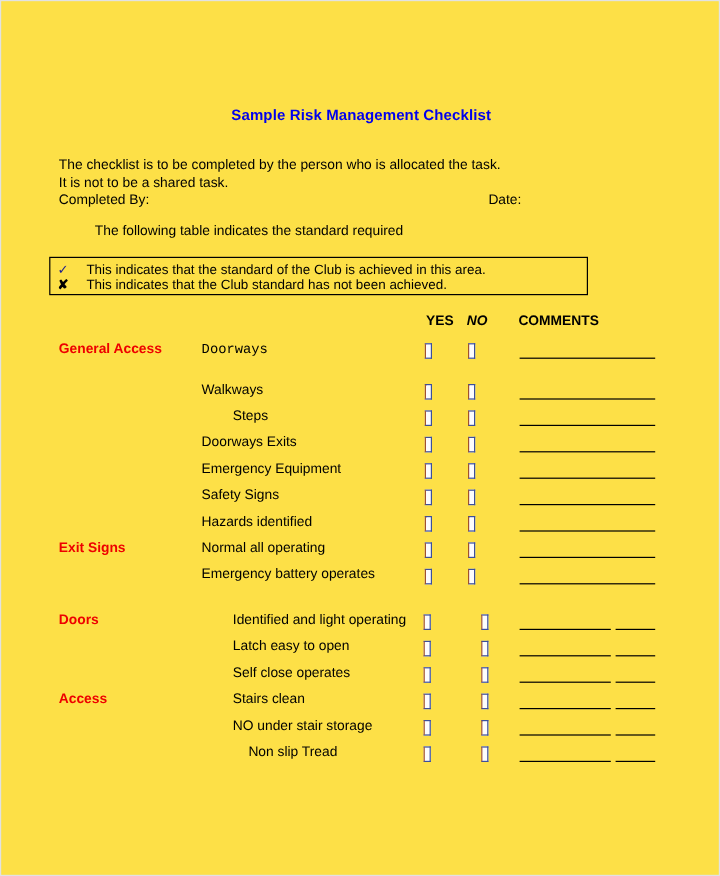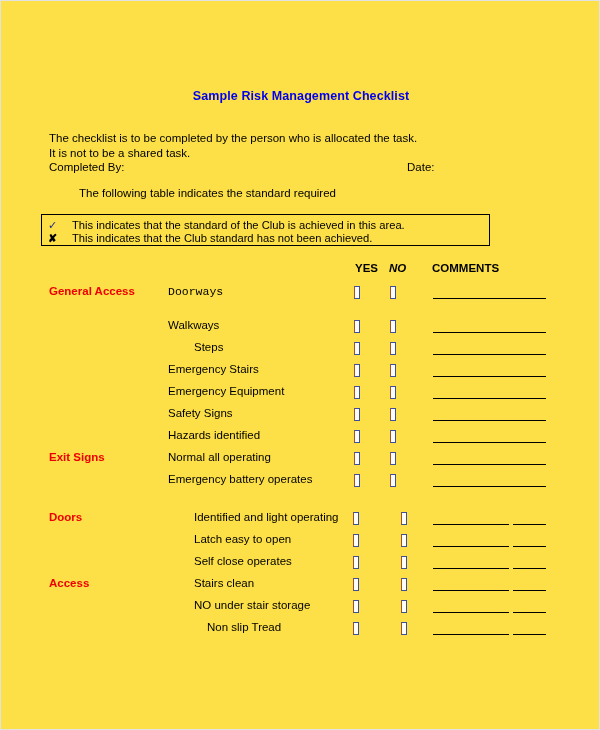--- a/index.html
+++ b/index.html
@@ -192,21 +192,21 @@
         <span class="box" style="left: 389px;"></span>
         <span class="comment-line" style="left: 432px; width: 113px;"></span>
       </div>
       <div class="row" style="top: 340px;">
         <span class="item" style="left: 150px; margin-left: 43px;">Steps</span>
         <span class="box" style="left: 353px;"></span>
         <span class="box" style="left: 389px;"></span>
         <span class="comment-line" style="left: 432px; width: 113px;"></span>
       </div>
       <div class="row" style="top: 362px;">
-        <span class="item" style="left: 167px;">Emergency Stairs</span>
+        <span class="item" style="left: 167px;">Doorways Exits</span>
         <span class="box" style="left: 353px;"></span>
         <span class="box" style="left: 389px;"></span>
         <span class="comment-line" style="left: 432px; width: 113px;"></span>
       </div>
       <div class="row" style="top: 384px;">
         <span class="item" style="left: 167px;">Emergency Equipment</span>
         <span class="box" style="left: 353px;"></span>
         <span class="box" style="left: 389px;"></span>
         <span class="comment-line" style="left: 432px; width: 113px;"></span>
       </div>

